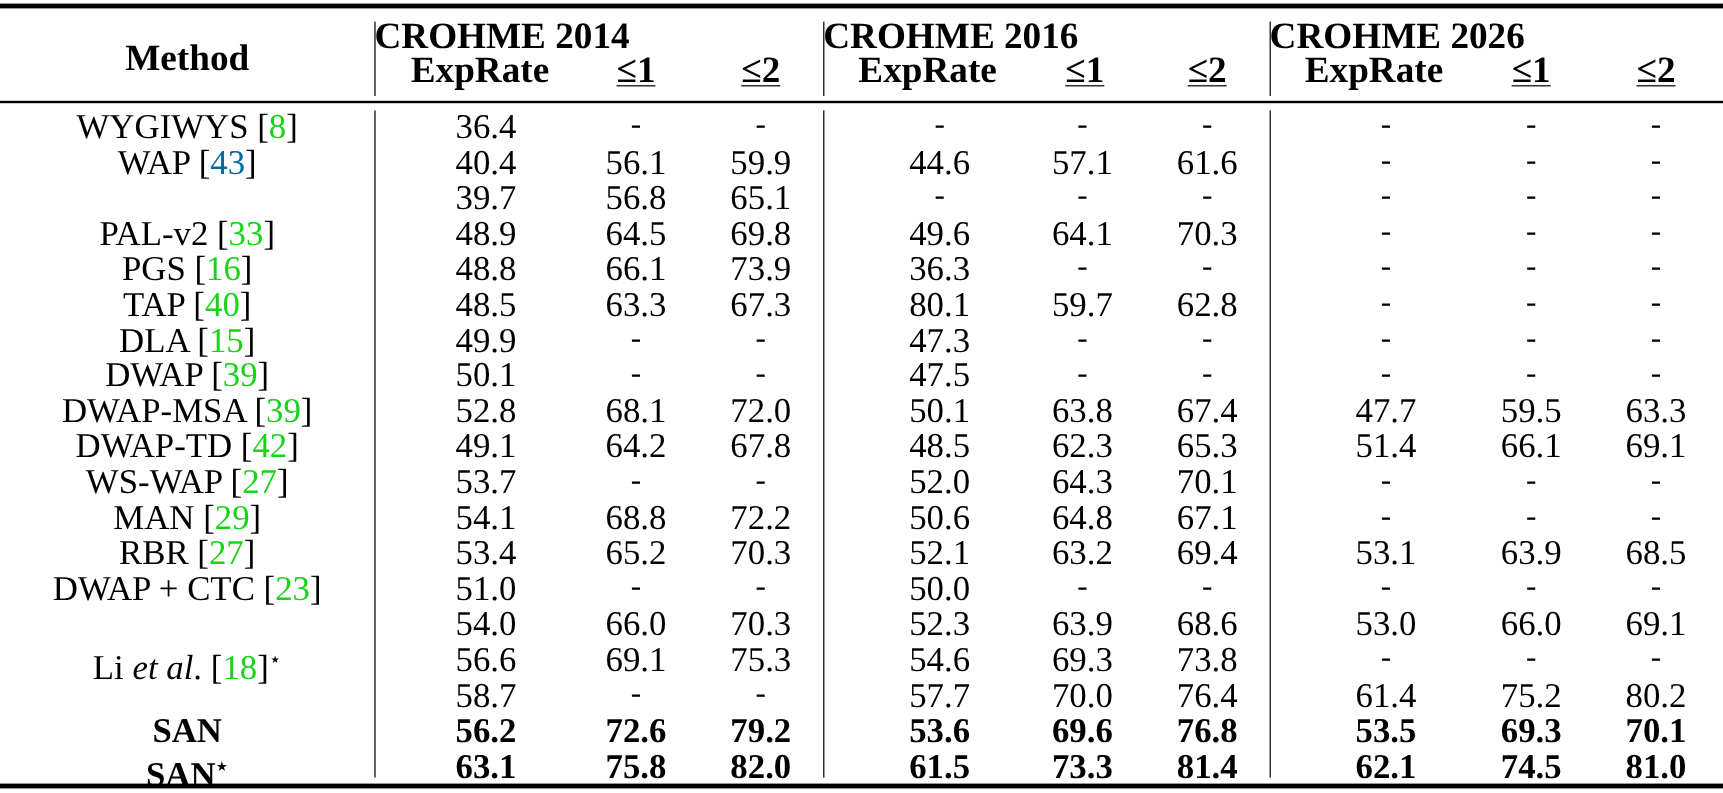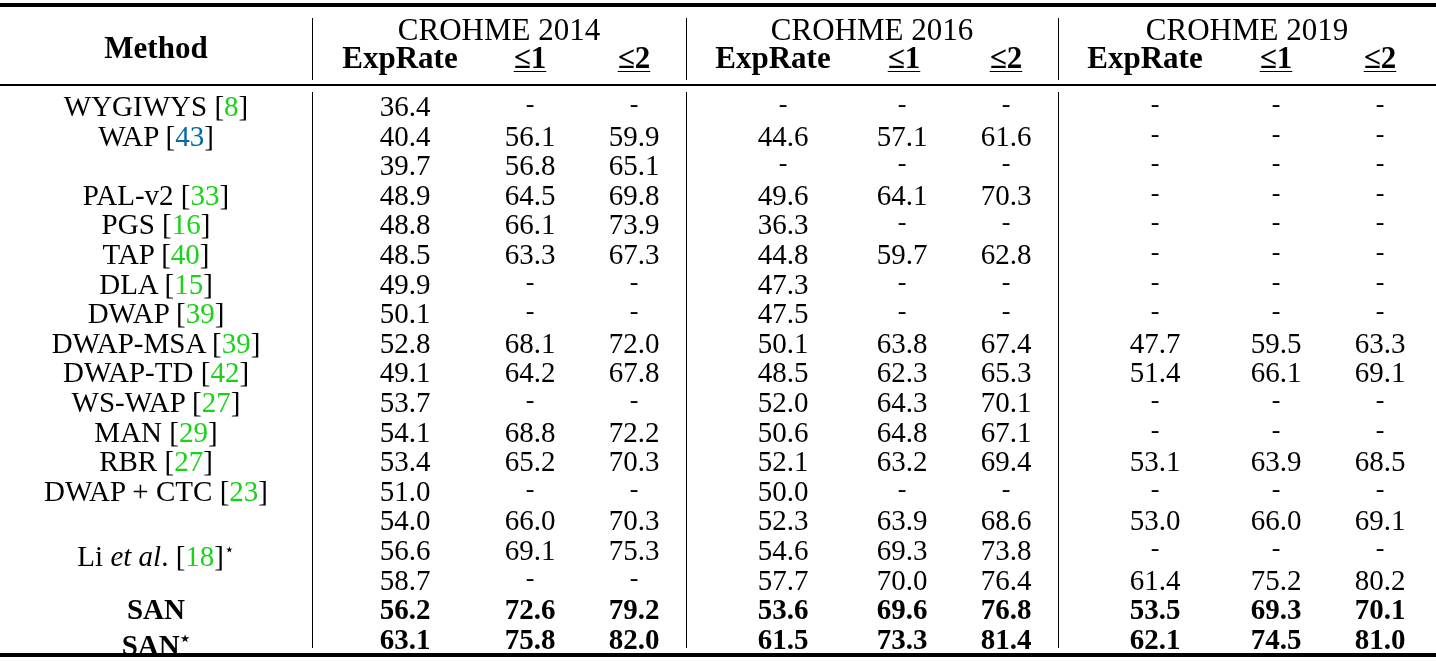--- a/index.html
+++ b/index.html
@@ -25,21 +25,21 @@
       position: absolute; left: 0; top: 653px; width: 1436px; height: 4px; background: #000;
     }
     .vline {
       position: absolute; width: 1px; background: #000;
     }
     .hdr-method {
       position: absolute; left: 0; width: 312px; top: 30px;
       text-align: center; font-weight: bold; font-size: 31px;
     }
     .hdr-group {
-      position: absolute; top: 14px; text-align: center; font-weight: normal; font-size: 31px;
+      position: absolute; top: 14px; text-align: left; font-weight: bold; font-size: 31px;
       line-height: 32px;
     }
     .hdr-sub {
       position: absolute; top: 42px; font-weight: bold; font-size: 31px; line-height: 32px;
       text-align: center;
     }
     .le { text-decoration: underline; text-underline-offset: 3px; text-decoration-thickness: 1px; }
     .row {
       position: absolute; left: 0; width: 1436px; height: 26px;
       font-size: 29px; line-height: 28px;
@@ -73,21 +73,21 @@
   <div class="vline" style="left:686px; top:18px; height:62px;"></div>
   <div class="vline" style="left:1058px; top:18px; height:62px;"></div>
   <div class="vline" style="left:312px; top:92px; height:556px;"></div>
   <div class="vline" style="left:686px; top:92px; height:556px;"></div>
   <div class="vline" style="left:1058px; top:92px; height:556px;"></div>
 
   <div class="hdr-method">Method</div>
 
   <div class="hdr-group" style="left:312px; width:374px;">CROHME 2014</div>
   <div class="hdr-group" style="left:686px; width:372px;">CROHME 2016</div>
-  <div class="hdr-group" style="left:1058px; width:378px;">CROHME 2019</div>
+  <div class="hdr-group" style="left:1058px; width:378px;">CROHME 2026</div>
 
   <div class="hdr-sub" style="left:325px; width:150px;">ExpRate</div>
   <div class="hdr-sub le" style="left:500px; width:60px;">≤1</div>
   <div class="hdr-sub le" style="left:604px; width:60px;">≤2</div>
 
   <div class="hdr-sub" style="left:698px; width:150px;">ExpRate</div>
   <div class="hdr-sub le" style="left:874px; width:60px;">≤1</div>
   <div class="hdr-sub le" style="left:976px; width:60px;">≤2</div>
 
   <div class="hdr-sub" style="left:1070px; width:150px;">ExpRate</div>
@@ -152,21 +152,21 @@
         <div class="cell c5" style="font-size: 26px; top: -2px;">-</div>
         <div class="cell c6" style="font-size: 26px; top: -2px;">-</div>
         <div class="cell c7" style="font-size: 26px; top: -2px;">-</div>
         <div class="cell c8" style="font-size: 26px; top: -2px;">-</div>
       </div>
       <div class="row" style="top: 240px;">
         <div class="cell method"><span>TAP</span> [<span class="cite" style="color: rgb(25, 211, 25);">40</span>]</div>
         <div class="cell c0">48.5</div>
         <div class="cell c1">63.3</div>
         <div class="cell c2">67.3</div>
-        <div class="cell c3">44.8</div>
+        <div class="cell c3">80.1</div>
         <div class="cell c4">59.7</div>
         <div class="cell c5">62.8</div>
         <div class="cell c6" style="font-size: 26px; top: -2px;">-</div>
         <div class="cell c7" style="font-size: 26px; top: -2px;">-</div>
         <div class="cell c8" style="font-size: 26px; top: -2px;">-</div>
       </div>
       <div class="row" style="top: 269.6px;">
         <div class="cell method"><span>DLA</span> [<span class="cite" style="color: rgb(25, 211, 25);">15</span>]</div>
         <div class="cell c0">49.9</div>
         <div class="cell c1" style="font-size: 26px; top: -2px;">-</div>

